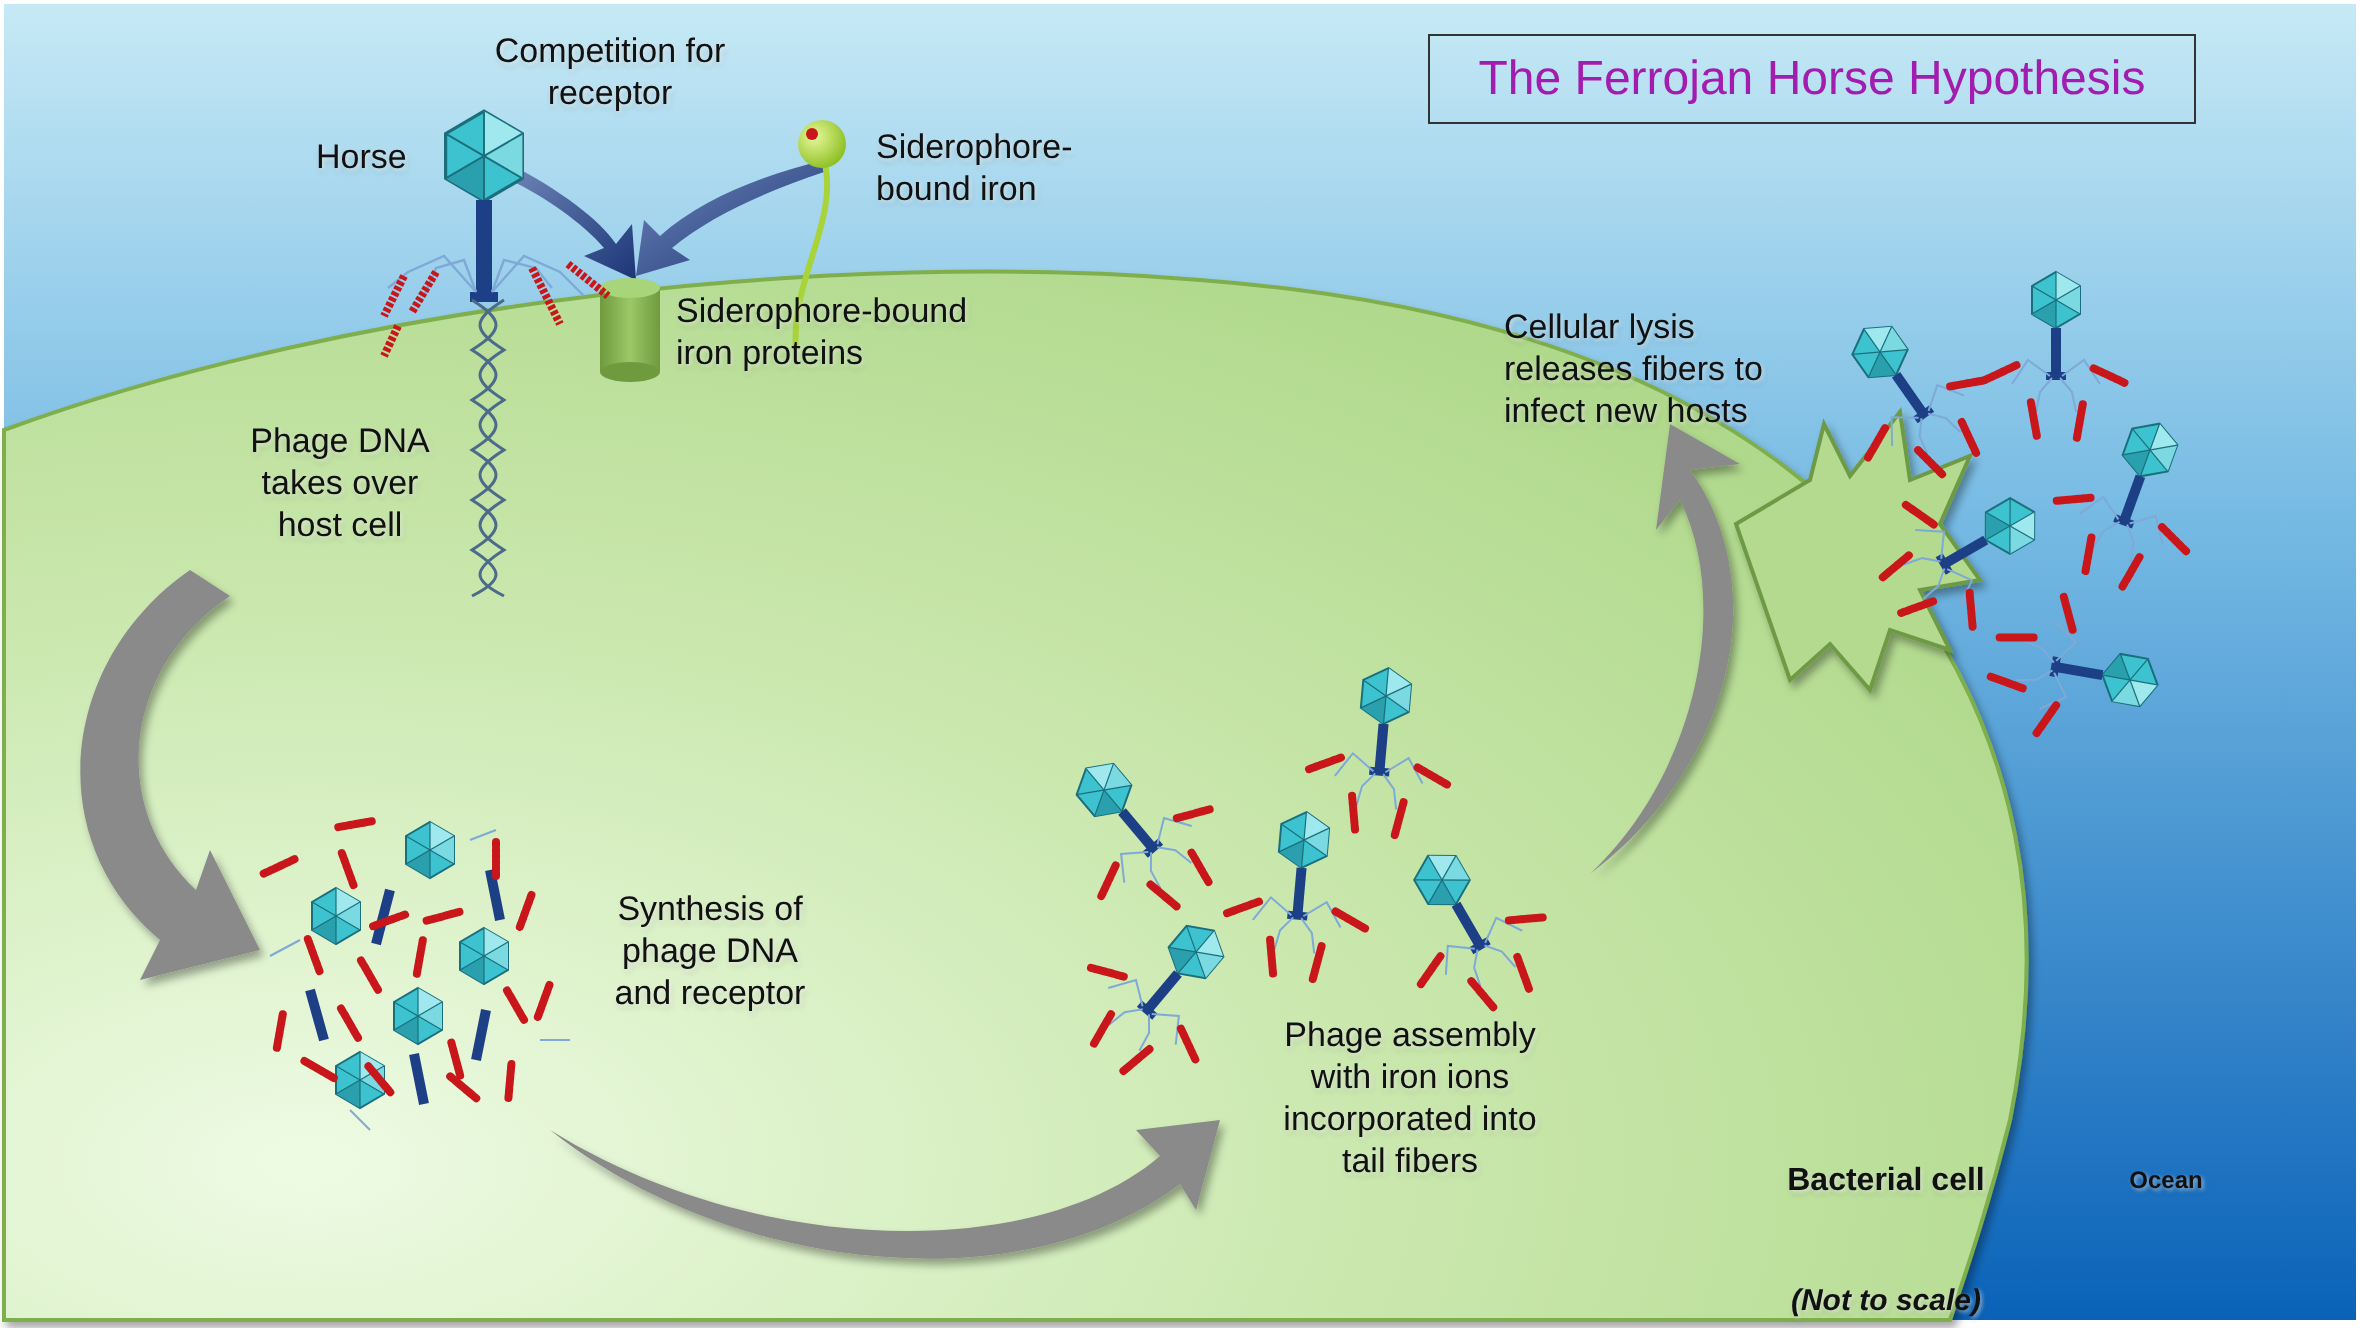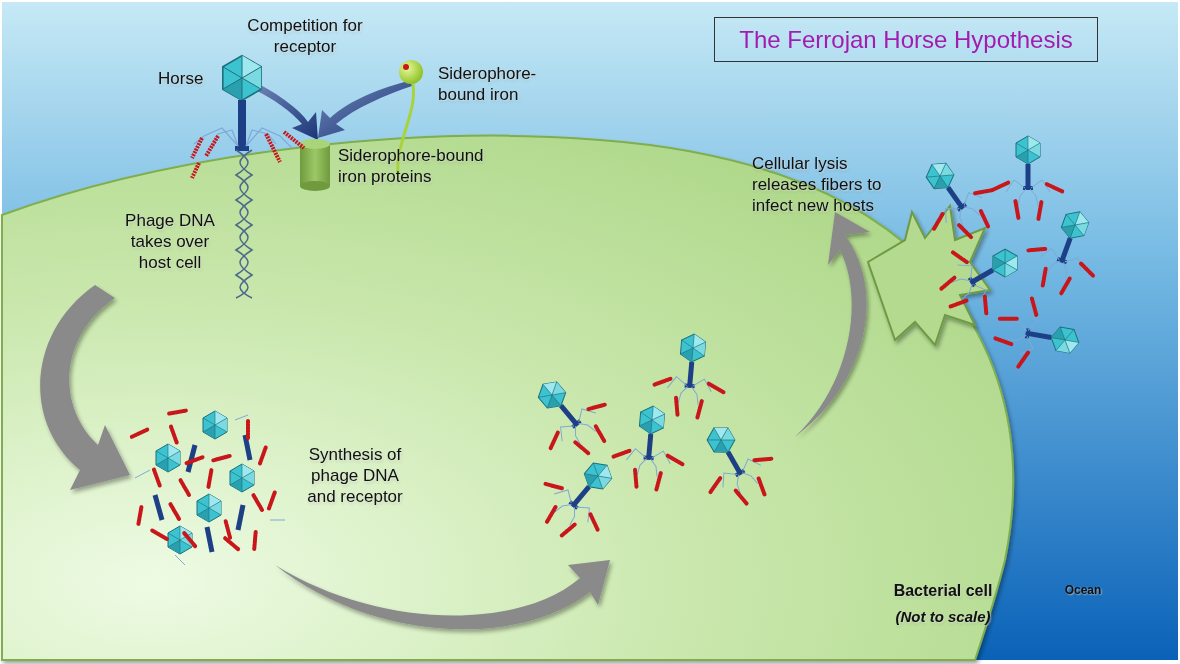--- a/index.html
+++ b/index.html
@@ -256,23 +256,29 @@
     <span class="line">takes over</span>
     <span class="line">host cell</span>
   </div>
 
   <div class="lbl" style="left:290px; top:444px; width:130px;">
     <span class="line">Synthesis of</span>
     <span class="line">phage DNA</span>
     <span class="line">and receptor</span>
   </div>
 
+  <div class="lbl" style="left:620px; top:507px; width:170px;">
+    <span class="line">Phage assembly</span>
+    <span class="line">with iron ions</span>
+    <span class="line">incorporated into</span>
+    <span class="line">tail fibers</span>
+  </div>
 
   <div class="lbl left" style="left:752px; top:118px;margin-top:35px;">
     <span class="line">Cellular lysis</span>
     <span class="line">releases fibers to</span>
     <span class="line">infect new hosts</span>
   </div>
 
   <div class="lbl bold" style="left:878px; top:580px; width:130px; font-size:16px;">Bacterial cell</div>
-  <div class="lbl ital" style="left:878px; top:606px; width:130px; font-size:15px;">(Not to scale)</div>
+  <div class="lbl ital" style="left:878px; top:640px; width:130px; font-size:15px;">(Not to scale)</div>
   <div class="lbl bold" style="left:1048px; top:580px; width:70px; font-size:12px;">Ocean</div>
 </div>
 
 </body></html>

